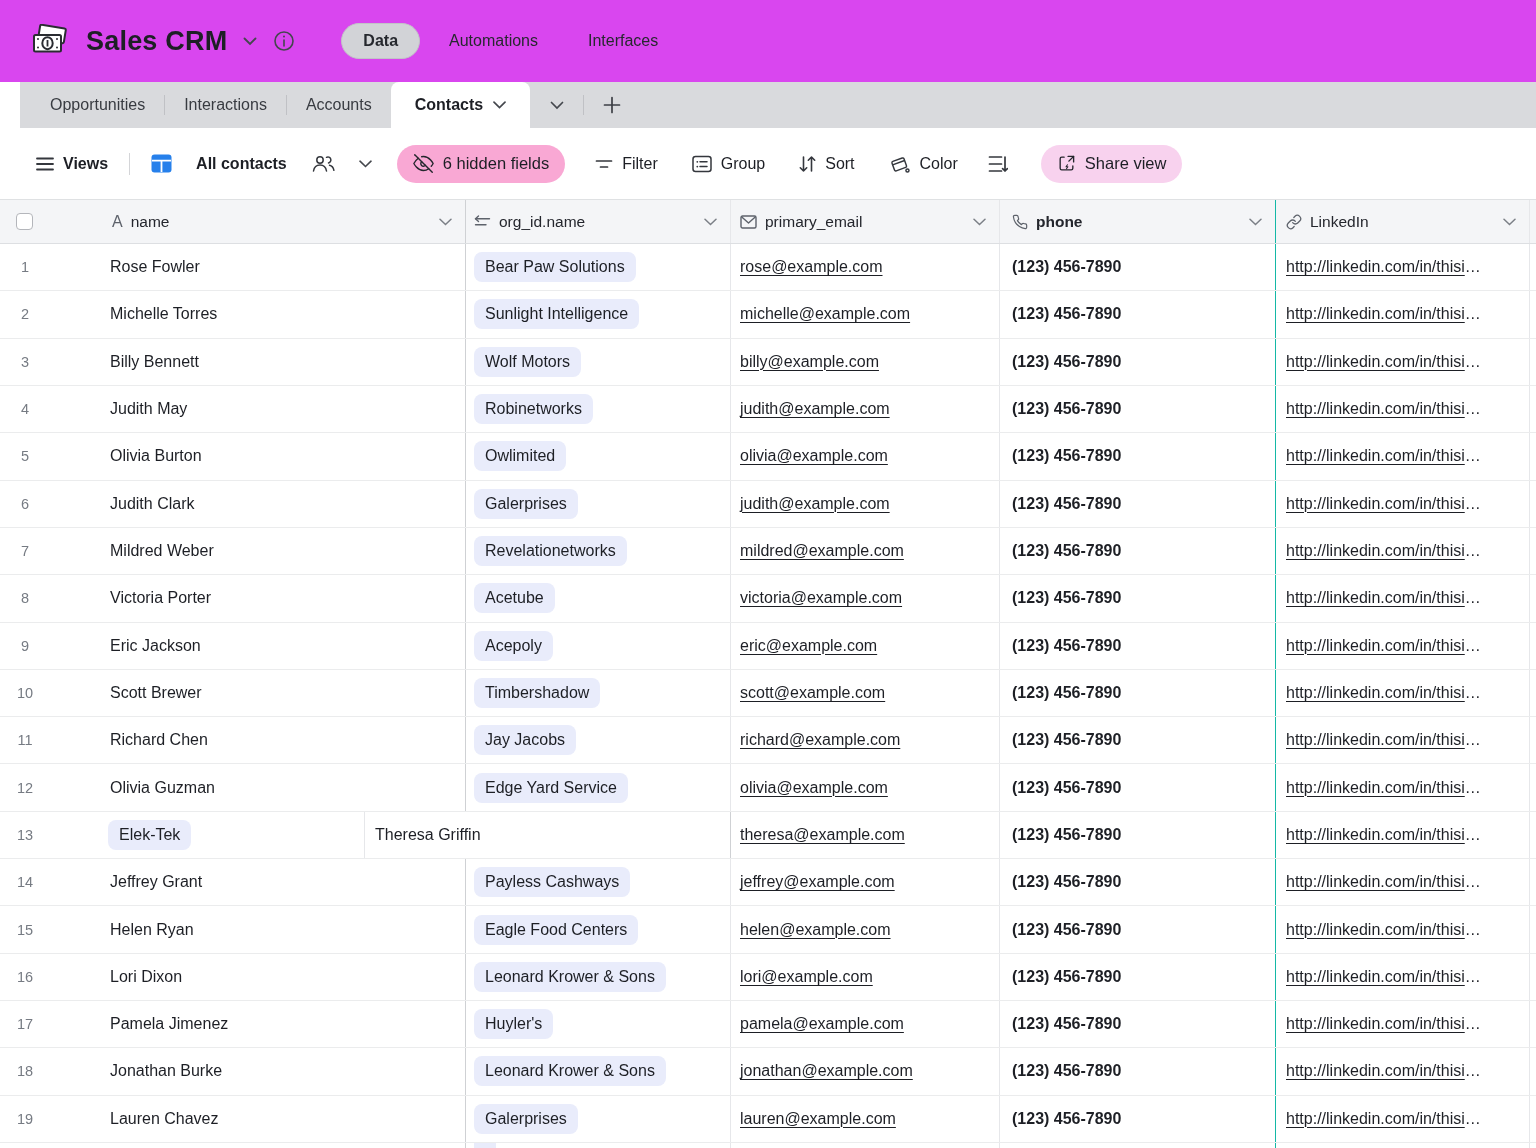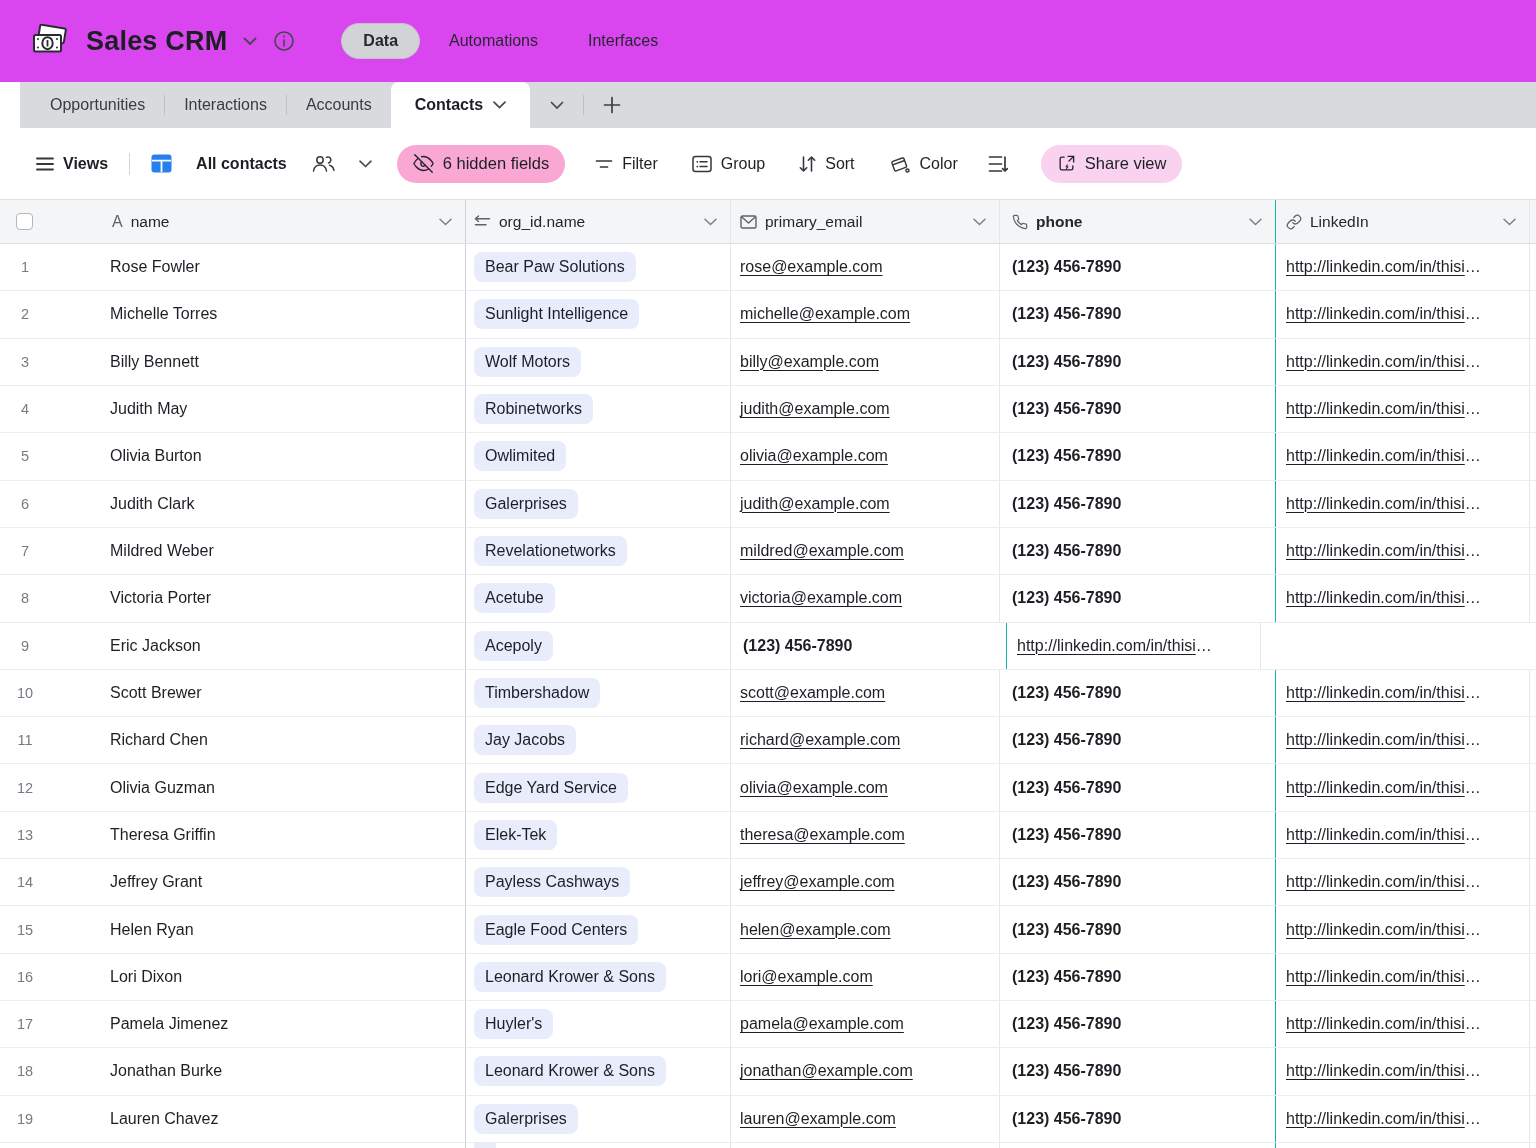--- a/index.html
+++ b/index.html
@@ -497,20 +497,23 @@
   <div class="grid-row">
     <div class="cell col-num">
         <span class="row-num">9</span>
       </div>
     <div class="cell col-name">
         <span class="c-name">Eric Jackson</span>
       </div>
     <div class="cell col-org">
         <span class="chip">Acepoly</span>
       </div>
+    <div class="cell col-email">
+        <span class="a-link c-email">eric@example.com</span>
+      </div>
     <div class="cell col-phone">
         <span class="c-phone">(123) 456-7890</span>
       </div>
     <div class="cell col-link">
         <span class="a-link c-link">http://linkedin.com/in/thisi</span>
         <span class="ell">…</span>
       </div>
     <div class="cell col-rest"></div>
   </div>
 
@@ -580,25 +583,25 @@
         <span class="a-link c-link">http://linkedin.com/in/thisi</span>
         <span class="ell">…</span>
       </div>
     <div class="cell col-rest"></div>
   </div>
 
   <div class="grid-row">
     <div class="cell col-num">
         <span class="row-num">13</span>
       </div>
+    <div class="cell col-org">
+        <span class="chip">Elek-Tek</span>
+      </div>
     <div class="cell col-name">
         <span class="c-name">Theresa Griffin</span>
-      </div>
-    <div class="cell col-org">
-        <span class="chip">Elek-Tek</span>
       </div>
     <div class="cell col-email">
         <span class="a-link c-email">theresa@example.com</span>
       </div>
     <div class="cell col-phone">
         <span class="c-phone">(123) 456-7890</span>
       </div>
     <div class="cell col-link">
         <span class="a-link c-link">http://linkedin.com/in/thisi</span>
         <span class="ell">…</span>

